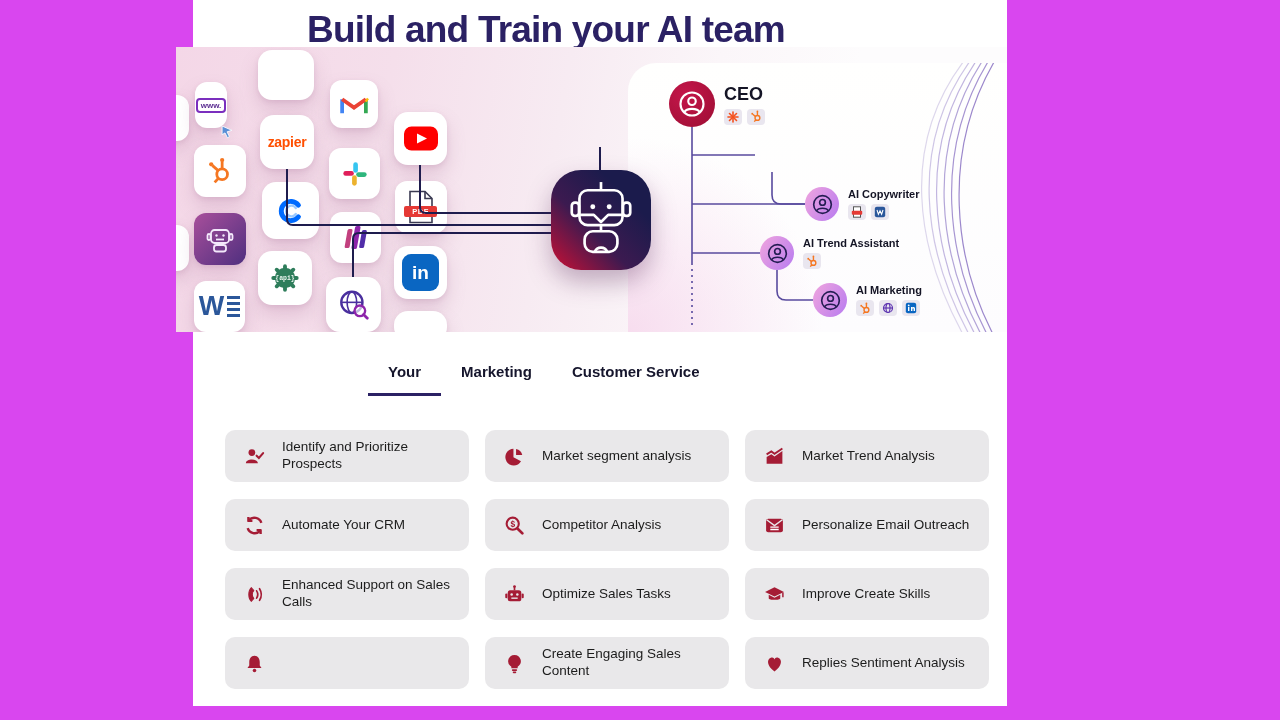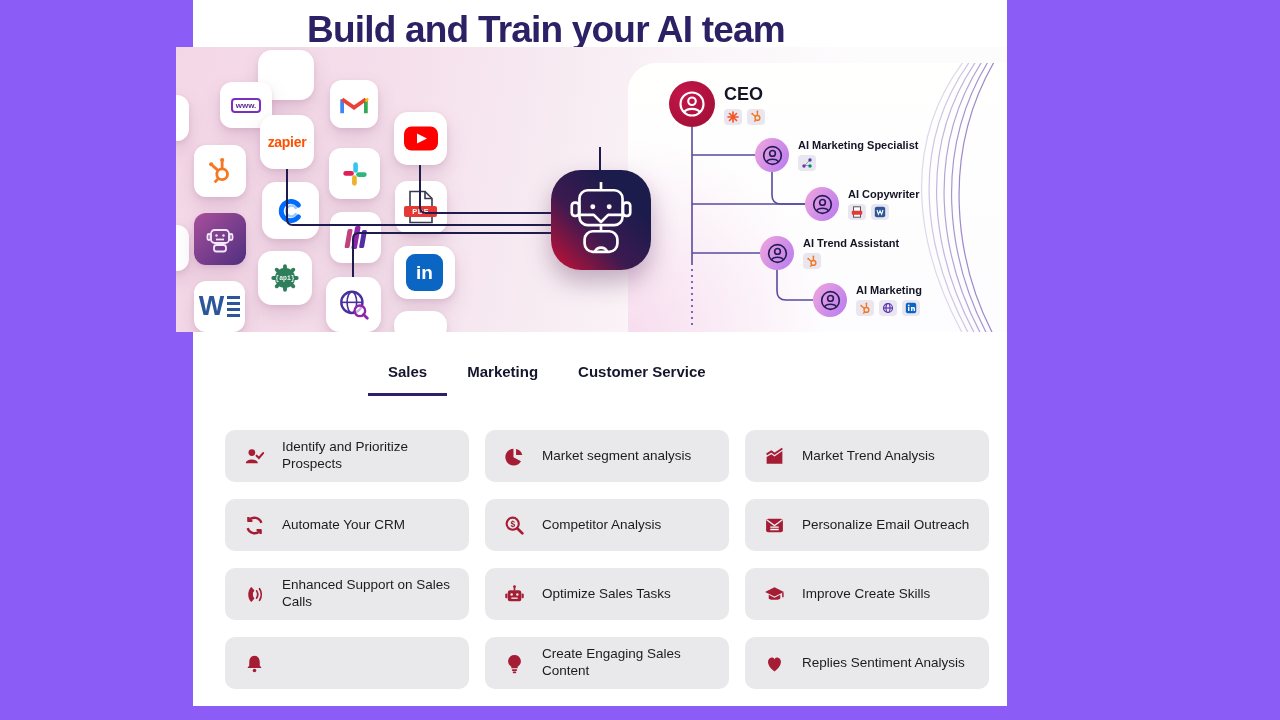--- a/index.html
+++ b/index.html
@@ -1,16 +1,16 @@
 <!DOCTYPE html>
 <html><head>
 <meta charset="utf-8">
 <style>
   html,body{margin:0;padding:0;background:#fbfafd;}
-  .stage{position:relative;width:1280px;height:720px;background:#8b5cf6;overflow:hidden;
+  .stage{position:relative;width:1280px;height:720px;background:#d946ef;overflow:hidden;
          font-family:"Liberation Sans",sans-serif;}
   .panel{position:absolute;left:193px;top:0;width:814px;height:706px;background:#ffffff;}
   .page-title{position:absolute;top:9px;left:176px;width:740px;text-align:center;
     font-size:37px;font-weight:800;color:#2b2164;letter-spacing:-0.8px;}
   
   .hero{position:absolute;left:176px;top:47px;width:831px;height:285px;overflow:hidden;
     background:linear-gradient(100deg,#f4d7e7 0%,#f5dfeb 25%,#f7ebf2 45%,#fbf6f9 62%,#fdfcfd 78%);}
   .tile{position:absolute;background:#fff;border-radius:12px;z-index:2;
     box-shadow:0 10px 18px rgba(168,112,150,.25),0 2px 5px rgba(168,112,150,.18);
     display:flex;align-items:center;justify-content:center;}
@@ -68,21 +68,21 @@
   <div class="panel"></div>
 
   <div class="page-title">Build and Train your AI team</div>
 
   <div class="hero">
 
     <div class="tile" style="left:-12px;top:48px;width:25px;height:46px;"></div>
     <div class="tile" style="left:-12px;top:178px;width:25px;height:46px;"></div>
     <div class="tile" style="left:82px;top:3px;width:56px;height:50px;border-radius:14px;"></div>
 
-    <div class="tile" style="left:19px;top:35px;width:52px;height:46px;margin-left:25px;">
+    <div class="tile" style="left:19px;top:35px;width:32px;height:46px;">
       <span class="www-box">www.</span>
       <svg class="www-cursor" width="13" height="13" viewBox="0 0 12 12">
         <path d="M1,0 L10,4 L5.6,5.4 L7.8,9.8 L5.9,10.8 L3.7,6.4 L1,8 Z" fill="#5a8fd6" stroke="#fff" stroke-width="0.8"></path>
       </svg>
     </div>
 
     <div class="tile" style="left:154px;top:33px;width:48px;height:48px;">
       <svg width="30" height="23" viewBox="0 0 24 18" fill="none">
         <path d="M2.5,16 V4.8" stroke="#4285f4" stroke-width="3"></path>
         <path d="M21.5,16 V4.8" stroke="#34a853" stroke-width="3"></path>
@@ -173,21 +173,21 @@
               <path d="M15,15 L7.2,7.2"></path>
               <path d="M15,15 L15,4"></path>
               <path d="M15,15 L22.8,7.2"></path>
           </g>
           <circle cx="15" cy="15" r="9.5" fill="#2e7d5b"></circle>
         </svg>
         <span class="api-text">{api}</span>
       </div>
     </div>
 
-    <div class="tile" style="left:218px;top:199px;width:61px;height:53px;border-radius:14px;">
+    <div class="tile" style="left:218px;top:199px;width:53px;height:53px;border-radius:14px;">
       <div class="li-tile">
           <span>in</span>
         </div>
     </div>
 
     <div class="tile" style="left:18px;top:234px;width:51px;height:51px;">
       <div class="word-wrap">
         <span class="word-w">W</span>
         <span class="word-lines">
             <i></i>
@@ -282,42 +282,20 @@
                   <circle cx="8" cy="1.6" r="1" fill="#f57722" stroke="none"></circle>
                 <path d="M5.9,7 L3,4.6"></path>
                   <circle cx="2.4" cy="4" r="1" fill="#f57722" stroke="none"></circle>
                   <path d="M6.4,10.5 L4.6,12.5"></path>
               </svg>
               </span>
           </div>
         </div>
       </div>
 
-      <div class="node" style="left:127px;top:75px;">
-        <div class="avatar sm">
-          <svg width="23" height="23" viewBox="0 0 24 24" fill="none" stroke="#241d53" stroke-width="1.7">
-            <circle cx="12" cy="12" r="9.2"></circle>
-              <circle cx="12" cy="9.8" r="3"></circle>
-              <path d="M5.8,18.6 C7.6,15 16.4,15 18.2,18.6"></path>
-          </svg>
-        </div>
-        <div>
-          <div class="nrole">AI Marketing Specialist</div>
-          <div class="nbadges">
-            <span class="badge">
-              <svg width="12" height="12" viewBox="0 0 12 12">
-                <path d="M3.5,8.5 L8.5,3.5 M8.5,8.5 L4,8.5" stroke="#9e9e9e" stroke-width="1"></path>
-                <circle cx="3" cy="9" r="1.7" fill="#673ab7"></circle>
-                  <circle cx="9" cy="3" r="1.7" fill="#3949ab"></circle>
-                  <circle cx="9" cy="9" r="1.7" fill="#00897b"></circle>
-              </svg>
-              </span>
-          </div>
-        </div>
-      </div>
 
       <div class="node" style="left:177px;top:124px;">
         <div class="avatar sm">
           <svg width="23" height="23" viewBox="0 0 24 24" fill="none" stroke="#241d53" stroke-width="1.7">
             <circle cx="12" cy="12" r="9.2"></circle>
               <circle cx="12" cy="9.8" r="3"></circle>
               <path d="M5.8,18.6 C7.6,15 16.4,15 18.2,18.6"></path>
           </svg>
         </div>
         <div>
@@ -400,21 +378,21 @@
                 <path d="M6,9 V5 h1.4 v0.6 c0.9,-1 2.6,-0.5 2.6,1.1 V9 h-1.4 V7 c0,-1.1 -1.2,-1 -1.2,0 V9 Z" fill="#fff"></path>
               </svg>
               </span>
           </div>
         </div>
       </div>
     </div>
   </div>
 
   <div class="tabs">
-    <div class="tab active">Sales</div>
+    <div class="tab active">Your</div>
     <div class="tab">Marketing</div>
     <div class="tab">Customer Service</div>
   </div>
 
   <div class="cards">
 
     <div class="card">
       <span class="cicon">
         <svg width="21" height="21" viewBox="0 0 20 20" fill="#a51c35">
           <circle cx="7.5" cy="6.3" r="3.2"></circle>

